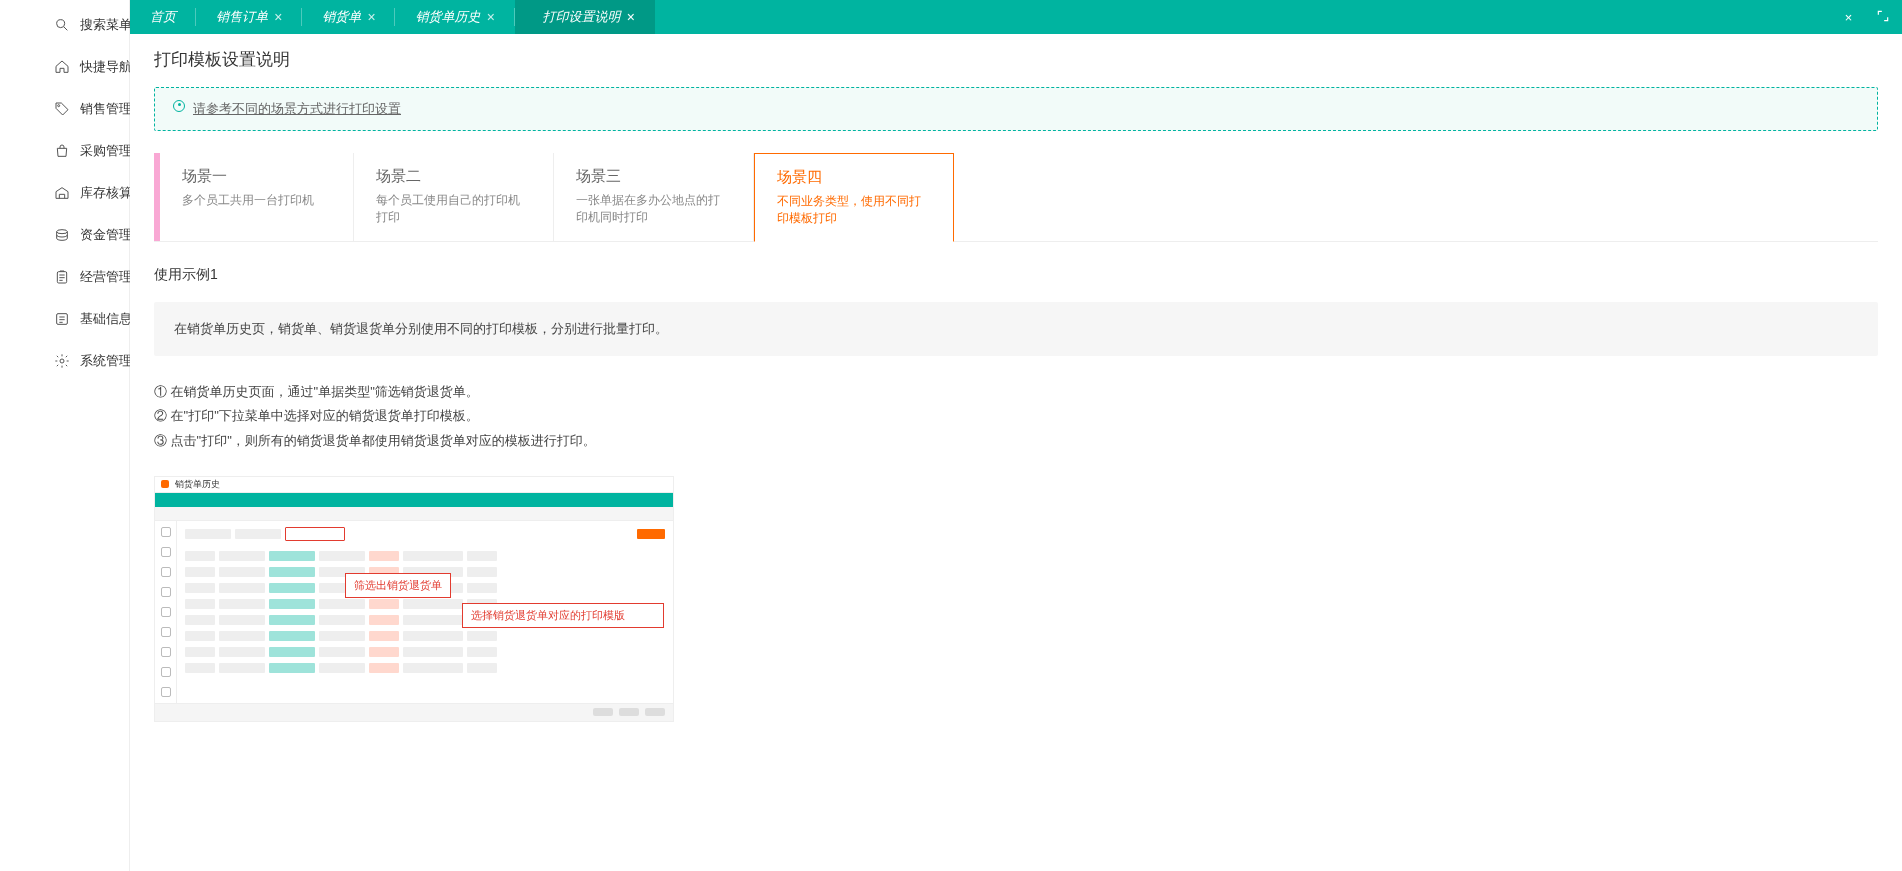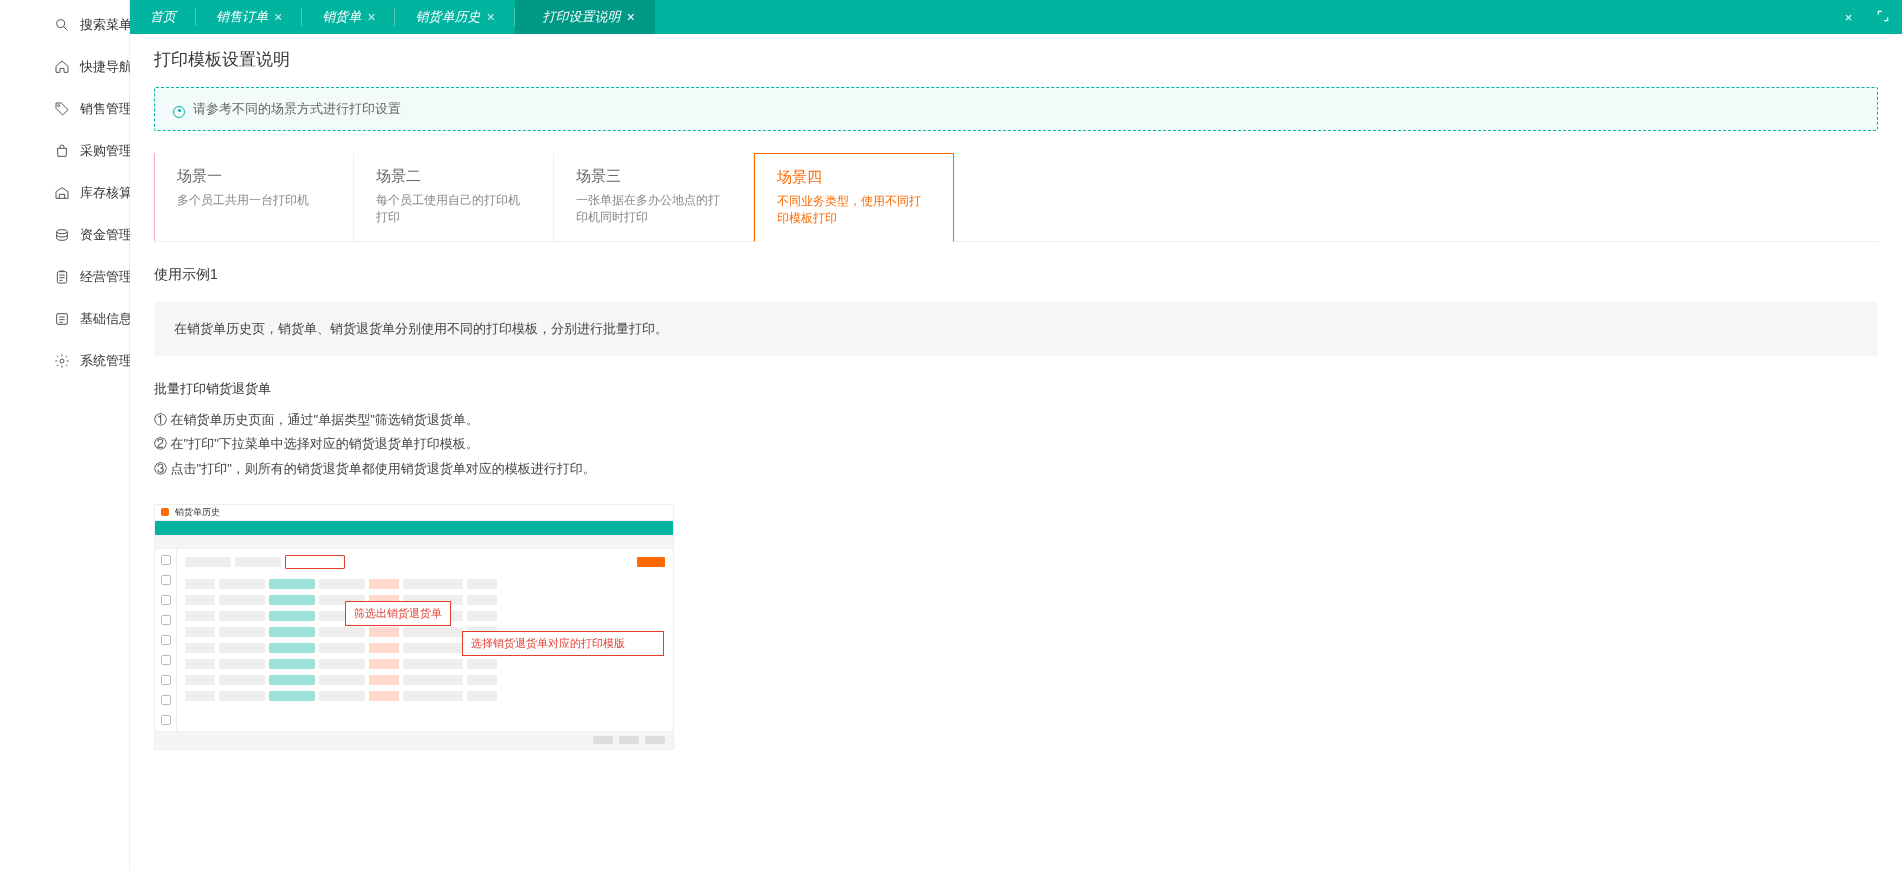--- a/index.html
+++ b/index.html
@@ -23,29 +23,29 @@
 .tab.sep::after { content: ""; position: absolute; right: 0; top: 8px; bottom: 8px; width: 1px; background: rgba(255,255,255,.3); }
 .tab.active { background: #009986; padding-left: 28px; }
 .tab.active .close { opacity: 1; }
 .tab-right { margin-left: auto; display: flex; align-items: stretch; }
 .tab-right .tab { padding: 0 12px; }
 
 
 .page { flex: 1; overflow: auto; background: #fff; padding: 14px 24px 40px; }
 .page-title { font-size: 17px; font-weight: 500; margin-bottom: 16px; }
 
-.note-box { border: 1px dashed #00b4a0; background: #f2fbf9; color: #666; padding: 12px 18px; border-radius: 2px; display: flex; align-items: flex-end; gap: 8px; margin-bottom: 22px; }
+.note-box { border: 1px dashed #00b4a0; background: #f2fbf9; color: #666; padding: 12px 18px; border-radius: 2px; display: flex; align-items: flex-start; gap: 8px; margin-bottom: 22px; text-decoration: underline; }
 .note-box .note-ico { width: 12px; height: 12px; border: 1px solid #00b4a0; border-radius: 50%; display: inline-block; position: relative; flex: none; }
 .note-box .note-ico::after { content: ""; position: absolute; left: 4px; top: 2px; width: 3px; height: 3px; background: #00b4a0; border-radius: 50%; }
 .note-box .note-txt { font-size: 13px; color: #666; }
 
 
 .scenes { display: flex; border-bottom: 1px solid #eee; margin-bottom: 24px; }
 .scene { width: 200px; padding: 14px 22px; border-right: 1px solid #eee; background: #fff; cursor: pointer; }
-.scene:first-child { border-left: 1px solid #f9a8d4; }
+.scene:first-child { border-left: 6px solid #f9a8d4; }
 .scene-title { font-size: 15px; color: #666; margin-bottom: 6px; }
 .scene-desc { font-size: 12px; color: #888; line-height: 1.4; }
 .scene.active { border: 1px solid #ff6a00; border-bottom: 1px solid #fff; margin-bottom: -1px; }
 .scene.active .scene-title { color: #ff6a00; }
 .scene.active .scene-desc { color: #ff6a00; }
 
 .section-h1 { font-size: 14px; font-weight: 500; margin-bottom: 18px; }
 
 .grey-block { background: #f6f6f6; padding: 18px 20px; border-radius: 2px; color: #444; margin-bottom: 24px; }
 
@@ -228,21 +228,20 @@
         <div class="scene active">
           <div class="scene-title">场景四</div>
           <div class="scene-desc">不同业务类型，使用不同打印模板打印</div>
         </div>
       </div>
 
       <h2 class="section-h1">使用示例1</h2>
 
       <div class="grey-block">在销货单历史页，销货单、销货退货单分别使用不同的打印模板，分别进行批量打印。</div>
 
-      <h3 class="sub-h">批量打印销货退货单</h3>
 
       <div class="steps">
         <div class="step">① 在销货单历史页面，通过"单据类型"筛选销货退货单。</div>
         <div class="step">② 在"打印"下拉菜单中选择对应的销货退货单打印模板。</div>
         <div class="step">③ 点击"打印"，则所有的销货退货单都使用销货退货单对应的模板进行打印。</div>
       </div>
 
       <div class="illu">
         <div class="illu-top">
             <span class="dot"></span>

